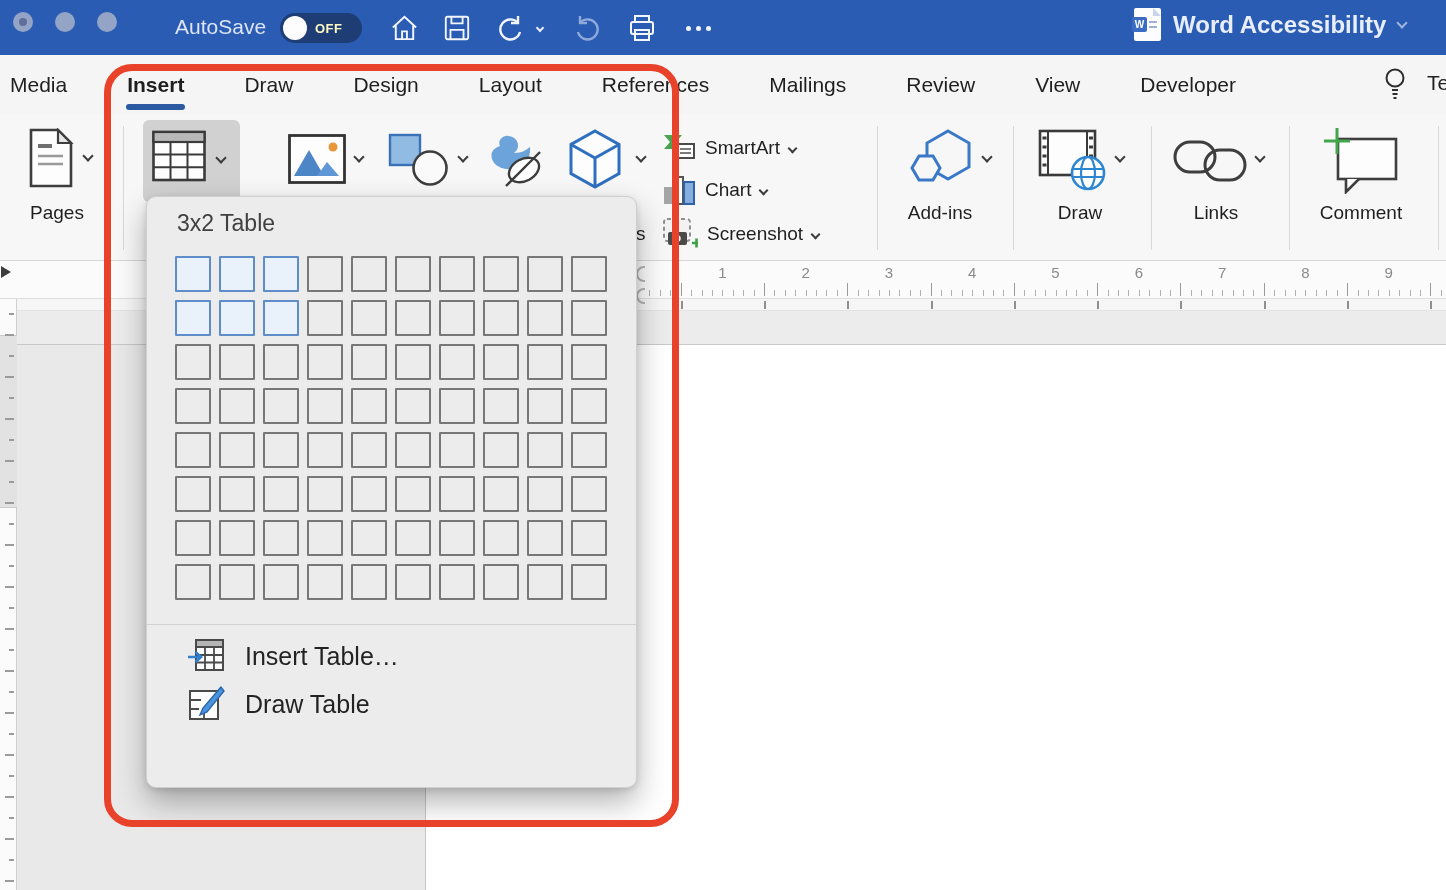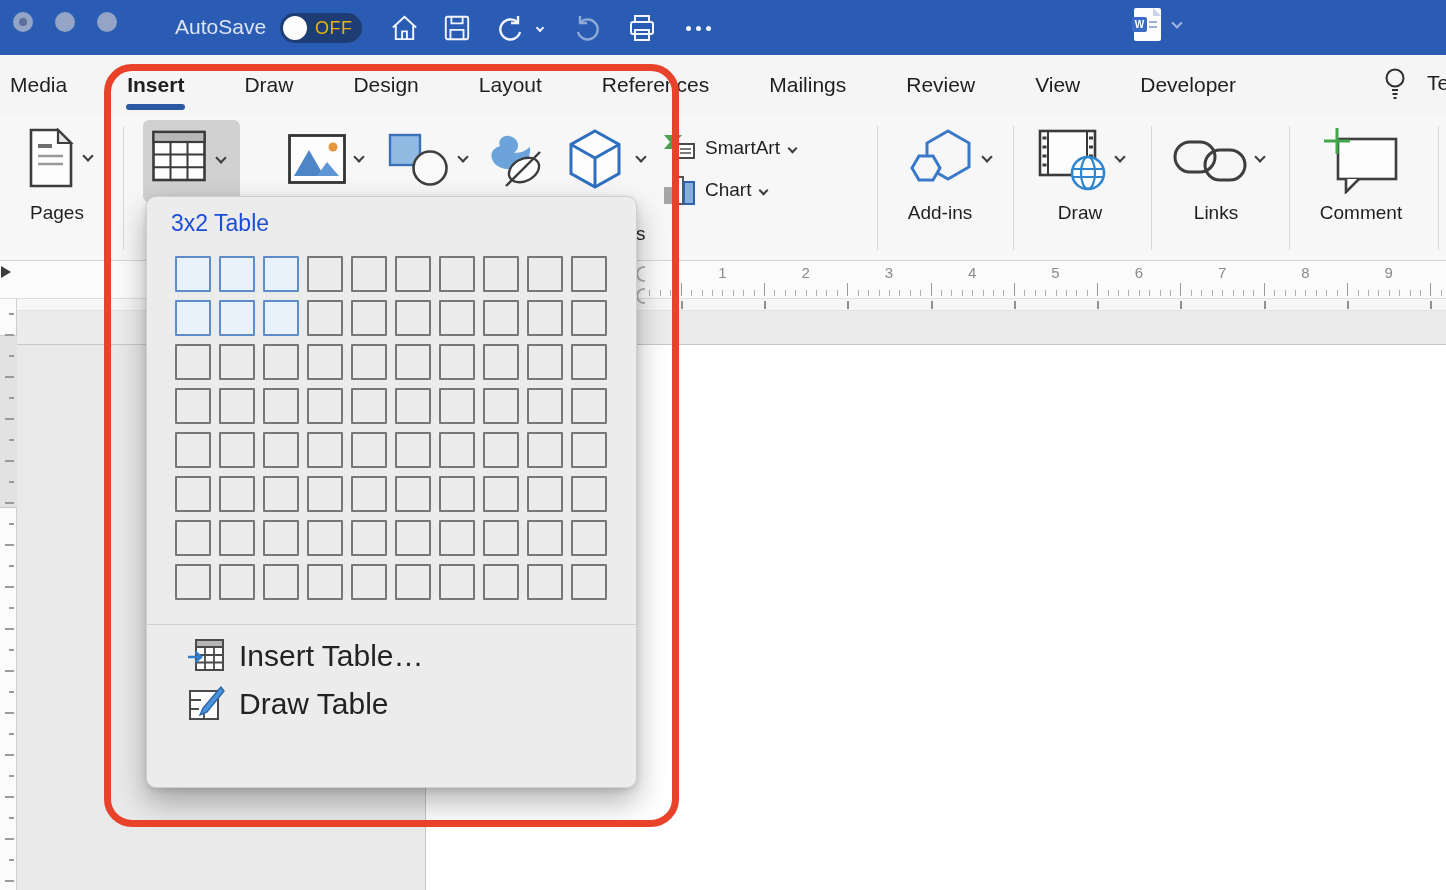--- a/index.html
+++ b/index.html
@@ -8,21 +8,21 @@
   .app { position:relative; width:1446px; height:890px; background:#e9e9e9; overflow:hidden;padding-left:8px; }
 
   
   .titlebar { position:absolute; left:0; top:0; width:1446px; height:55px; background:var(--titlebar,#2a5cb4); }
   .traffic { position:absolute; left:13px; top:12px; display:flex; gap:22px; }
   .tl { width:20px; height:20px; border-radius:50%; background:#93a4c6; position:relative; }
   .tl.dot::after { content:""; position:absolute; left:6px; top:6px; width:8px; height:8px; border-radius:50%; background:#5d6f9a; }
   .autosave-label { position:absolute; left:175px; top:15px; font-size:21px; font-weight:500; color:#dce4f5; }
   .toggle { position:absolute; left:280px; top:13px; width:82px; height:30px; border-radius:15px; background:#1d3d74; display:flex; align-items:center; }
   .knob { width:24px; height:24px; border-radius:50%; background:#fdfdfd; margin-left:3px; }
-  .toggle-state { color:#eab308; font-size:18px; font-weight:400; margin-left:8px; letter-spacing:.5px; }
+  .toggle-state { color:#fef9c3; font-size:13px; font-weight:700; margin-left:8px; letter-spacing:.5px; }
   .tb-btn { position:absolute; top:12px; width:32px; height:32px; display:flex; align-items:center; justify-content:center; }
   .tb-chev { border-right:2px solid #e8edf9; border-bottom:2px solid #e8edf9; width:8px; height:8px; transform:rotate(45deg); display:inline-block; }
   .ellipsis { display:flex; gap:5px; }
   .ellipsis i { width:5px; height:5px; border-radius:50%; background:#f2f5fc; }
   .doc-title { position:absolute; left:1134px; top:8px; display:flex; align-items:center; gap:12px; }
   .word-icon { position:relative; width:27px; height:33px; background:#fdfdfd; border-radius:2px; }
   .word-icon .fold { position:absolute; right:0; top:0; width:8px; height:8px; background:#c9d4ea; clip-path:polygon(0 0,100% 100%,0 100%); }
   .word-icon .w { position:absolute; left:-2px; top:9px; width:15px; height:15px; background:#3b6cc4; color:#fff; font-size:10px; font-weight:700; display:flex; align-items:center; justify-content:center; border-radius:2px; }
   .word-icon .l1,.word-icon .l2 { position:absolute; left:15px; height:2px; width:8px; background:#9db1d6; }
   .word-icon .l1 { top:13px; } .word-icon .l2 { top:18px; }
@@ -60,27 +60,27 @@
   .ruler-v { position:absolute; left:0; top:299px; width:17px; height:591px; background:#fbfbfb; border-right:1px solid #cfcfcf; }
   .vblock { position:absolute; left:0; top:36px; width:17px; height:173px; background:#e2e2e2; border-top:1px solid #cbcbcb; border-bottom:1px solid #cbcbcb; }
   .vdash { position:absolute; height:2px; background:#9b9b9b; }
   .tab-arrow { position:absolute; left:1px; top:266px; width:0; height:0; border-top:6px solid transparent; border-bottom:6px solid transparent; border-left:10px solid #3c3c3c; }
   .indent-sliver { position:absolute; left:636px; top:264px; width:9px; height:44px; overflow:hidden; }
   .indent-sliver i { position:absolute; left:0; width:16px; height:16px; border:2px solid #b4b4b4; border-radius:50%; display:block; }
   .indent-sliver i:nth-child(1){ top:2px; } .indent-sliver i:nth-child(2){ top:24px; }
 
   
   .dropdown { position:absolute; left:146px; top:196px; width:491px; height:592px; background:#ececec; border:1px solid #cfcfcf; border-radius:10px; box-shadow:0 14px 30px rgba(0,0,0,.30), 0 2px 6px rgba(0,0,0,.12); }
-  .dd-header { position:absolute; left:24px; top:13px; font-size:23px; color:#1d4ed8; }
+  .dd-header { position:absolute; left:30px; top:13px; font-size:23px; color:#404040; }
   .size-grid { position:absolute; left:28px; top:59px; width:432px; display:grid; grid-template-columns:repeat(10,36px); grid-auto-rows:36px; gap:8px; }
   .cell { width:36px; height:36px; border:2px solid #777777; border-radius:1px; background:transparent; }
   .cell.sel { border-color:var(--sel-border,#5e8dca); background:var(--sel-fill,#e9f1fb); }
   .dd-sep { position:absolute; left:0; right:0; top:427px; height:1px; background:#d2d2d2; }
   .dd-items { position:absolute; left:0; right:0; top:435px; }
-  .menu-item { height:48px; display:flex; align-items:center; gap:14px; padding-left:40px; font-size:30px; color:#232323; }
+  .menu-item { height:48px; display:flex; align-items:center; gap:20px; padding-left:40px; font-size:25px; color:#232323; }
   .menu-item.disabled { color:#b8b8b8; }
   .menu-item.disabled svg { opacity:.45; }
   .mi-icon { width:38px; height:38px; display:flex; align-items:center; justify-content:center; }
 
   
   .annotation { position:absolute; left:104px; top:64px; width:575px; height:763px; border:7px solid var(--annot,#e8422b); border-radius:28px; pointer-events:none; z-index:50; }
 </style>
 </head>
 <body>
 
@@ -140,20 +140,21 @@
           <i></i>
         </span>
     </div>
     <div class="doc-title">
       <span class="word-icon">
           <span class="fold"></span>
           <span class="w">W</span>
           <span class="l1"></span>
           <span class="l2"></span>
         </span>
+      <span class="title-text">Word Accessibility</span>
       <span class="tb-chev" style="border-color:#9fb3dc;margin-top:-4px"></span>
     </div>
   </header>
 
   <nav class="tabrow">
     <div class="tabs">
         <div class="tab">Media</div>
         <div class="tab active">Insert</div>
         <div class="tab">Draw</div>
         <div class="tab">Design</div>
@@ -232,20 +233,30 @@
       <span>SmartArt</span>
       <span class="chev" style="width:7px;height:7px"></span>
     </div>
     <div class="stack-item" style="top:58px">
       <svg width="34" height="32" viewBox="0 0 34 32">
           <rect x="2" y="13" width="9" height="17" fill="#a5a5a5"></rect>
           <rect x="12" y="3" width="9" height="27" fill="#fff" stroke="#555" stroke-width="2"></rect>
           <rect x="22" y="8" width="10" height="22" fill="#85aede" stroke="#2f62a8" stroke-width="2"></rect>
         </svg>
       <span>Chart</span>
+      <span class="chev" style="width:7px;height:7px"></span>
+    </div>
+    <div class="stack-item" style="top:102px">
+      <svg width="36" height="34" viewBox="0 0 36 34">
+          <rect x="2" y="2" width="26" height="22" rx="3" fill="#f2f2f2" stroke="#8f8f8f" stroke-width="2" stroke-dasharray="4 3"></rect>
+          <rect x="6" y="15" width="19" height="13" rx="2" fill="#4a4a4a"></rect>
+          <circle cx="15.5" cy="21.5" r="3.2" fill="#fff"></circle>
+          <path d="M30 26 h9 M34.5 21.5 v9" stroke="#3fa047" stroke-width="2.6"></path>
+        </svg>
+      <span>Screenshot</span>
       <span class="chev" style="width:7px;height:7px"></span>
     </div>
 
     <div class="vsep" style="left:877px"></div>
 
     <svg class="abs" style="left:902px;top:12px" width="74" height="66" viewBox="0 0 74 66">
         <polygon points="46,4 67,16 67,40 46,52 25,40 25,16" fill="none" stroke="#3a78c8" stroke-width="3"></polygon>
         <polygon points="17,29 31,29 38,41 31,53 17,53 10,41" fill="#f7f7f7" stroke="#3a78c8" stroke-width="3"></polygon>
       </svg>
     <span class="chev abs" style="left:983px;top:38px"></span>

